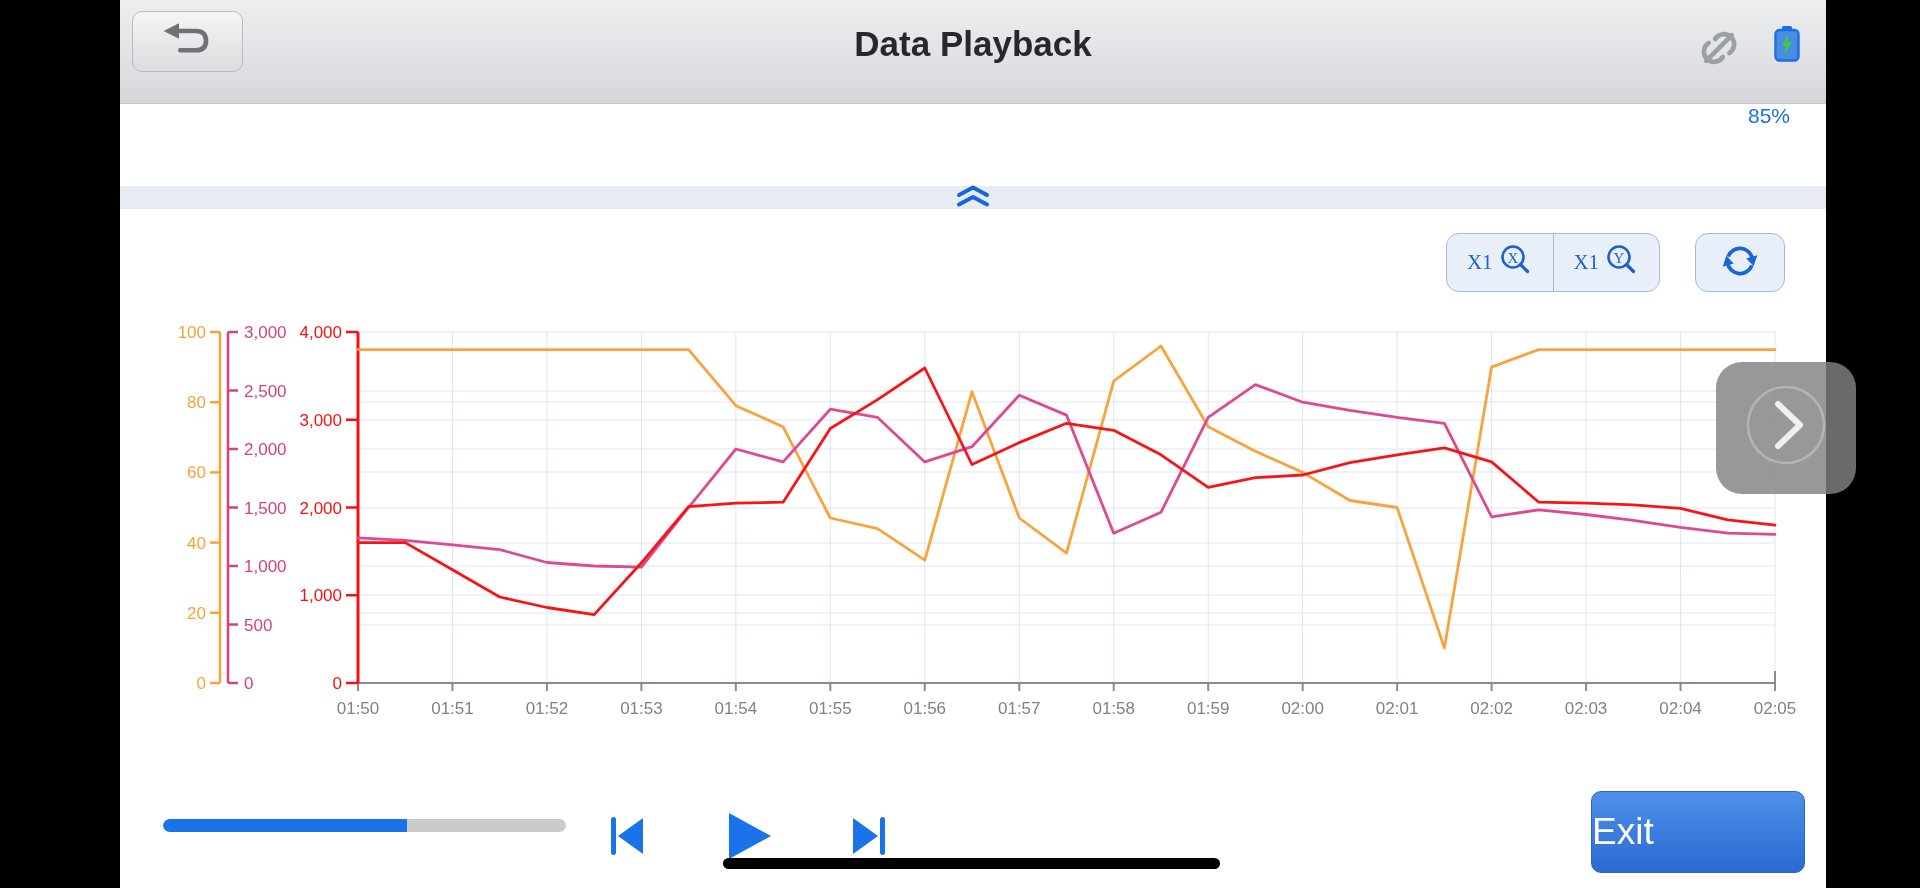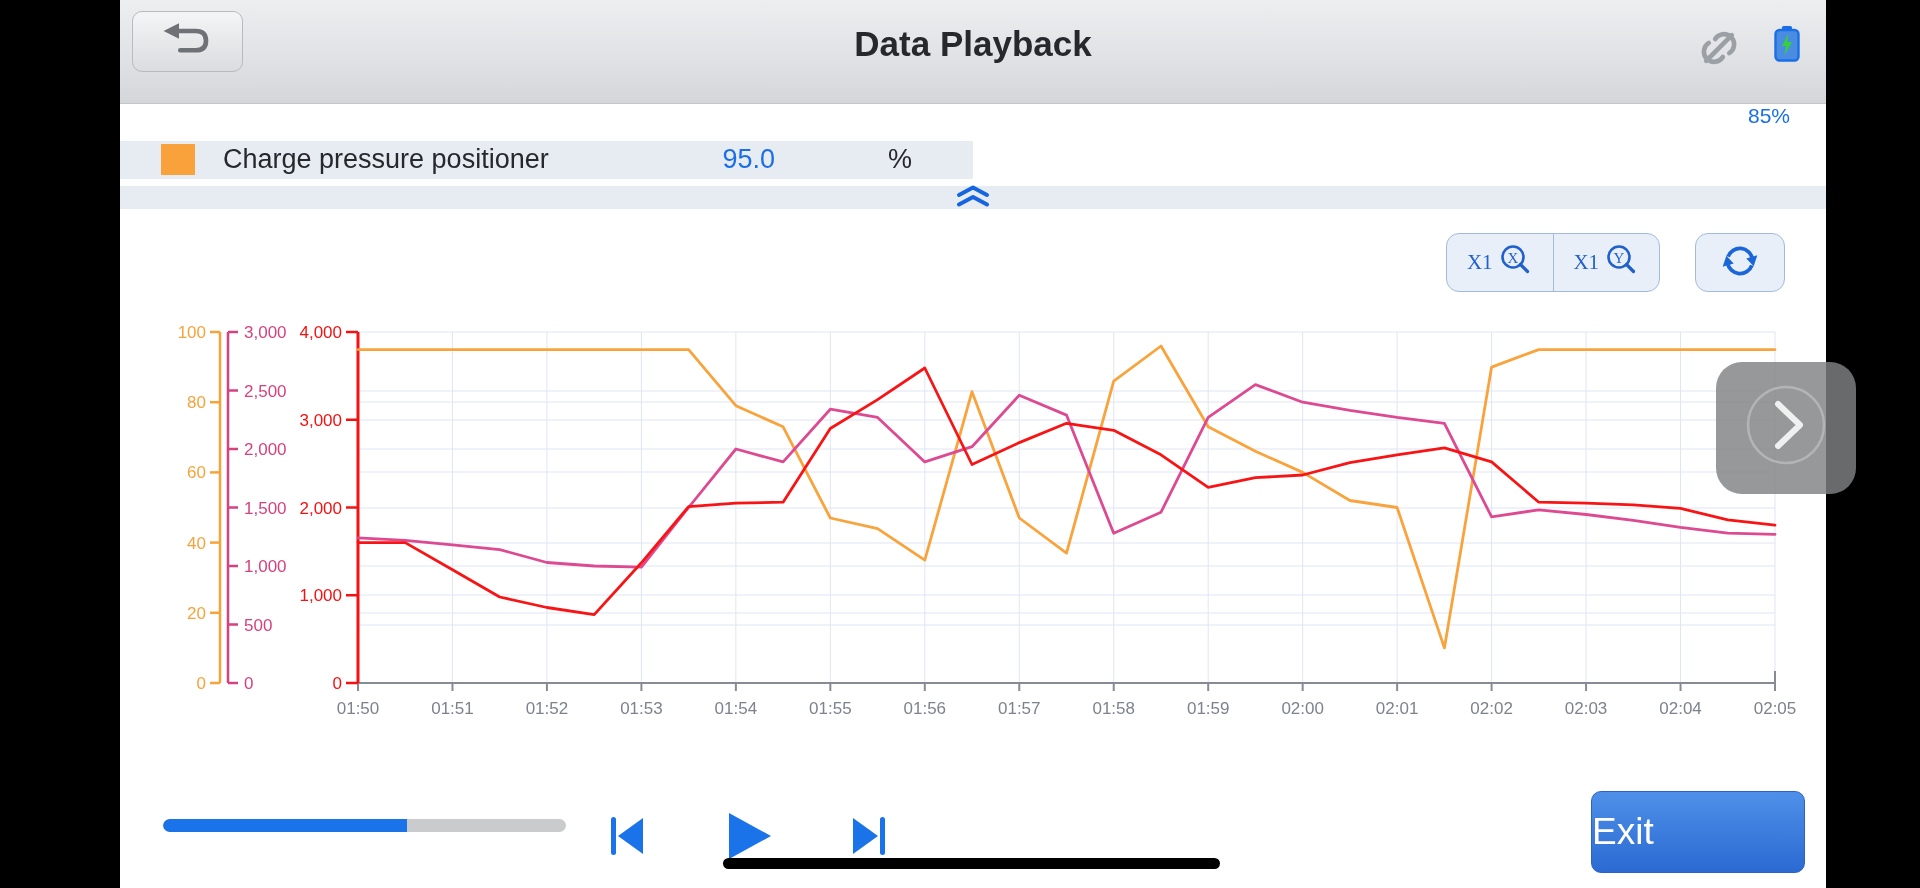--- a/index.html
+++ b/index.html
@@ -86,27 +86,20 @@
         <svg width="30" height="36" viewBox="0 0 26 36">
           <rect x="8" y="0" width="10" height="5" rx="1.5" fill="#1a6fe8"></rect>
           <rect x="1.5" y="4" width="23" height="30.5" rx="4" fill="#4a8ce0" stroke="#1a6fe8" stroke-width="2.4"></rect>
           <polygon points="14,8 8,20 12,20 10.5,29 18,16 13.5,16" fill="#35d13c"></polygon>
         </svg>
       </div>
       <div id="battery-pct" class="abs">85%</div>
     </div>
 
 
-    <div id="lrow2" class="lrow abs">
-      <div id="lrow2-bg" class="abs"></div>
-      <div class="swatch abs" style="left: 41px; top: 3px; background: rgb(249, 162, 59);"></div>
-      <div class="lg-label abs" style="left:103px;top:3px;">Charge pressure positioner</div>
-      <div class="lg-value abs" style="left:500px;top:3px;width:155px;">95.0</div>
-      <div class="lg-unit abs" style="left:730px;top:3px;width:100px;">%</div>
-    </div>
 
     <div id="collapse-strip" class="abs">
       <span>
         <svg width="36" height="22" viewBox="0 0 36 22">
           <g fill="none" stroke="#1565e0" stroke-width="4" stroke-linejoin="round" stroke-linecap="round">
             <path d="M4 10 L18 2.5 L32 10"></path>
             <path d="M4 19.5 L18 12 L32 19.5"></path>
           </g>
         </svg>
       </span>

